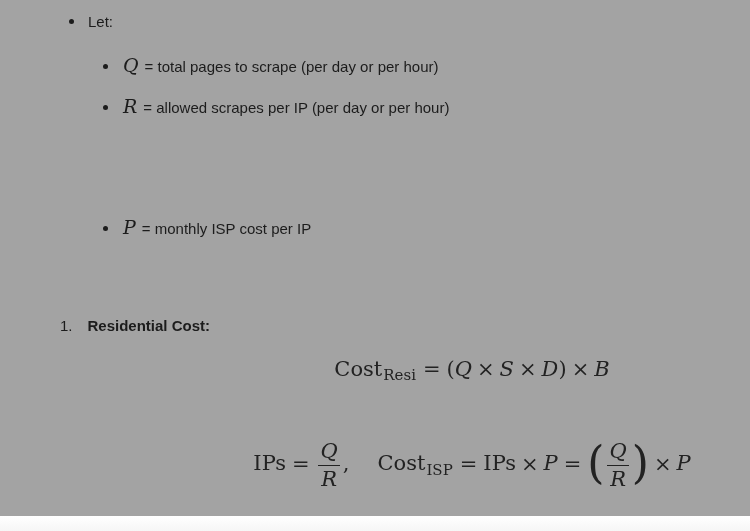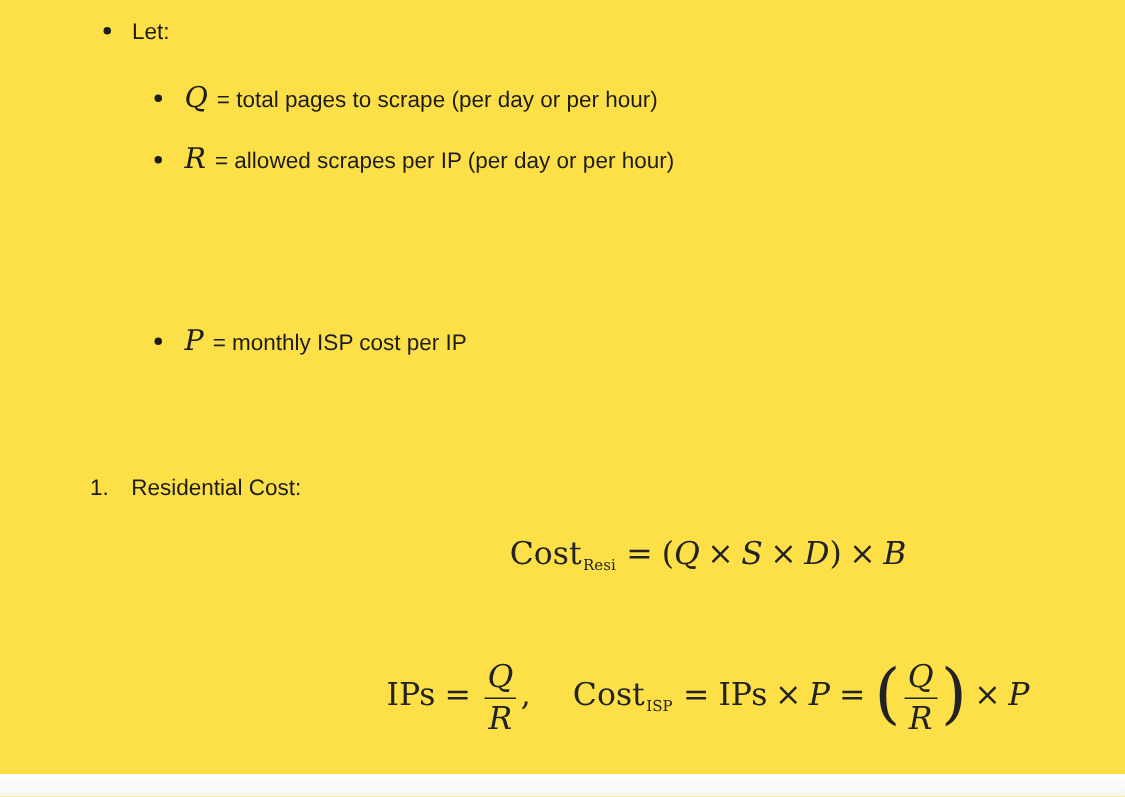--- a/index.html
+++ b/index.html
@@ -1,20 +1,20 @@
 <!DOCTYPE html>
 <html><head>
 <meta charset="utf-8">
 <style>
   html, body { margin: 0; padding: 0; }
   .canvas {
     position: relative;
     width: 750px;
     height: 531px;
-    background: #fde047;
+    background: #a3a3a3;
     color: #1c1c1c;
     font-family: "Liberation Sans", sans-serif;
     overflow: hidden;
   }
   .row {
     position: absolute;
     white-space: nowrap;
     font-size: 15px;
     line-height: 24px;
   }
@@ -33,21 +33,21 @@
   .sub-item .dot { margin-right: 15px; }
   .mvar {
     font-family: "DejaVu Serif", serif;
     font-style: italic;
     font-size: 19px;
     line-height: 1;
     margin-right: 6px;
   }
   .num-item { left: 60px; }
   .num-item .marker { display: inline-block; min-width: 12px; margin-right: 15px; }
-  .num-item .label { font-weight: normal; }
+  .num-item .label { font-weight: bold; }
   .formula-row {
     position: absolute;
     left: 0;
     width: 750px;
     padding-left: 194px;
     box-sizing: border-box;
     display: flex;
     justify-content: center;
     align-items: center;
   }
@@ -55,21 +55,21 @@
   .fr2 { top: 433px; height: 64px; }
   .formula {
     font-family: "DejaVu Serif", serif;
     font-size: 21px;
     line-height: 1.2;
     color: #222222;
     white-space: nowrap;
   }
   .formula .it { font-style: italic; }
   .formula .msub {
-    font-size: 10px;
+    font-size: 15px;
     vertical-align: -4px;
     margin-left: 1px;
     margin-right: 1px;
   }
   .formula .op { margin: 0 5px; }
   .formula .eq { margin: 0 6px; }
   .frac {
     display: inline-flex;
     flex-direction: column;
     align-items: center;

